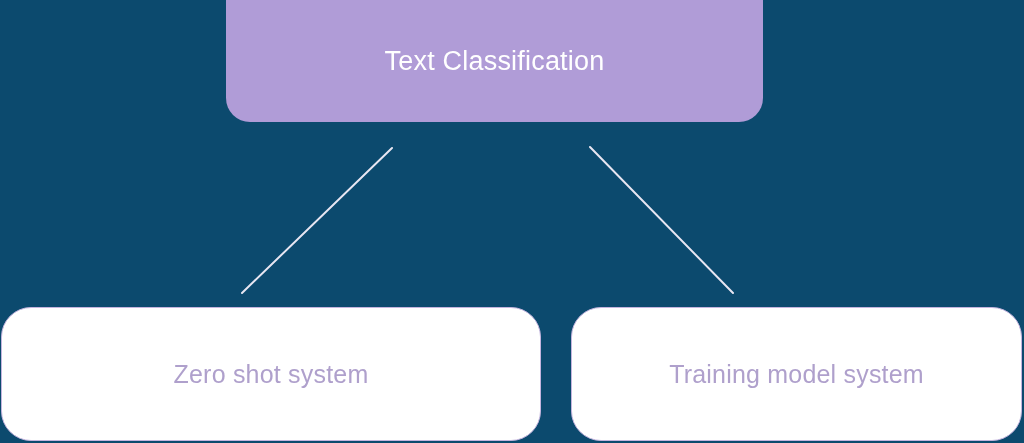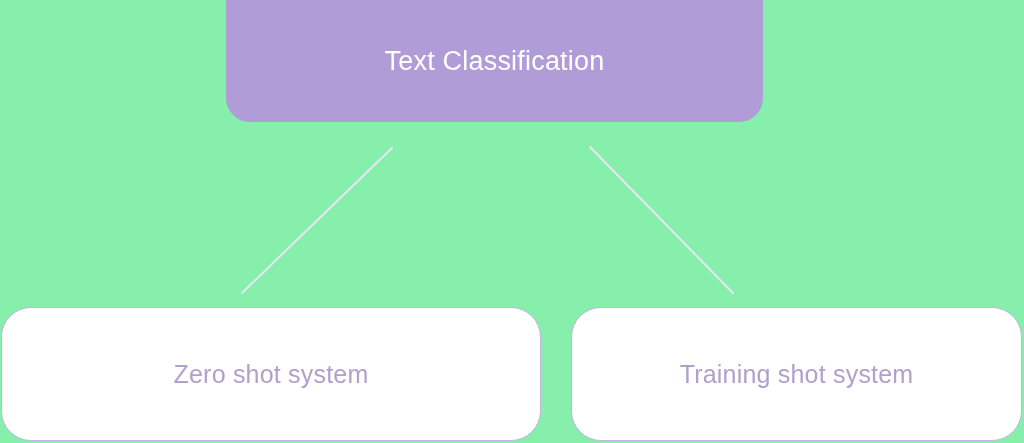--- a/index.html
+++ b/index.html
@@ -79,32 +79,32 @@
     width: 540px;
   }
   .node--leaf-right {
     left: 571px;
     width: 451px;
   }
 </style>
 </head>
 <body>
 
-<div id="canvas" style="background: #86efac;">
+<div id="canvas" style="background: #0c4a6e;">
 
   <svg id="connectors" viewBox="0 0 1024 443" width="1024" height="443">
     <line x1="392" y1="148" x2="242" y2="293" stroke="#e8e6f2" stroke-width="2" stroke-linecap="round"></line>
     <line x1="590" y1="147" x2="733" y2="293" stroke="#e8e6f2" stroke-width="2" stroke-linecap="round"></line>
   </svg>
 
   <div class="node node--root" style="background: rgb(176, 156, 215); border-radius: 24px;">
     <span class="node-label" style="color: rgb(255, 255, 255);">Text Classification</span>
   </div>
 
   <div class="node node--leaf node--leaf-left" style="background: rgb(255, 255, 255); border-radius: 30px; border-color: rgb(196, 180, 222);">
     <span class="node-label" style="color: rgb(175, 160, 204);">Zero shot system</span>
   </div>
 
   <div class="node node--leaf node--leaf-right" style="background: rgb(255, 255, 255); border-radius: 30px; border-color: rgb(196, 180, 222);">
-    <span class="node-label" style="color: rgb(175, 160, 204);">Training shot system</span>
+    <span class="node-label" style="color: rgb(175, 160, 204);">Training model system</span>
   </div>
 
 </div>
 
 </body></html>

